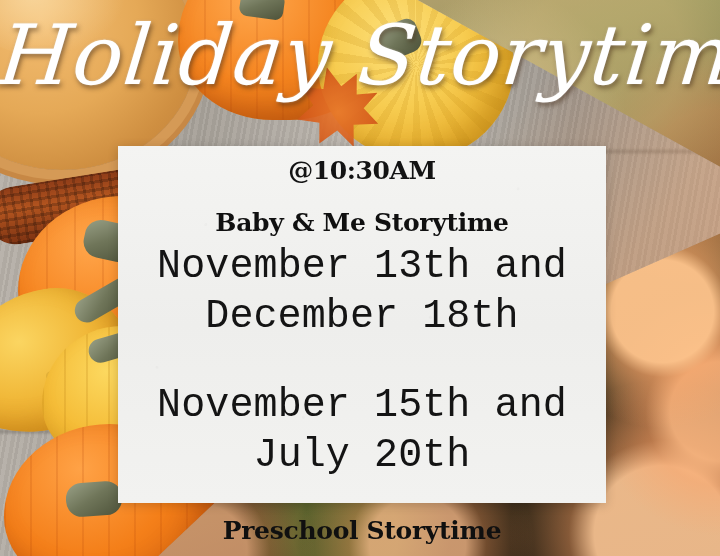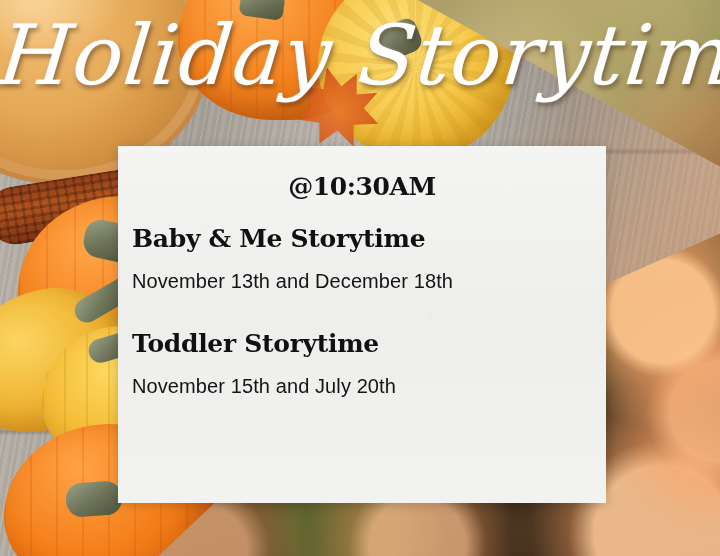--- a/index.html
+++ b/index.html
@@ -213,43 +213,43 @@
     display:flex; flex-direction:column;
     align-items:center;
   }
 
   .time{
     font-family:"DejaVu Serif", serif;
     font-weight:700;
     font-size:25px;
     color:#131313;
     letter-spacing:-0.4px;
-    margin-top:18px;
-  }
-
-  .session{ width:100%; text-align:left; }
+    margin-top:2px;
+  }
+
+  .session{ width:100%; text-align:center; }
   .s1{ margin-top:23px; }
   .s2{ margin-top:35px; }
   .s3{ margin-top:35px; }
 
   .session-name{
     font-family:"DejaVu Serif", serif;
     font-weight:700;
     font-size:25px;
     color:#101010;
     letter-spacing:-0.3px;
     line-height:1.2;
   }
   .session-dates{
-    font-family:Liberation Sans, sans-serif;
+    font-family:Liberation Mono, monospace;
     font-weight:400;
-    font-size:20px;
+    font-size:40px;
     color:#141414;
     line-height:1.25;
-    margin-top:15px;
+    margin-top:4px;
     letter-spacing:0.1px;
   }
 </style>
 </head>
 <body>
 
 <div class="poster">
 
   <div class="bokeh-base"></div>
 
@@ -294,22 +294,22 @@
   <div class="card">
 
     <div class="time">@10:30AM</div>
 
     <div class="session s1">
       <div class="session-name">Baby &amp; Me Storytime</div>
       <div class="session-dates">November 13th and December 18th</div>
     </div>
 
     <div class="session s2">
-      <div class="session-name">Toddler Storytime</div>
       <div class="session-dates">November 15th and July 20th</div>
     </div>
 
     <div class="session s3">
+      <div class="session-name">Preschool Storytime</div>
     </div>
 
   </div>
 
 </div>
 
 </body></html>

